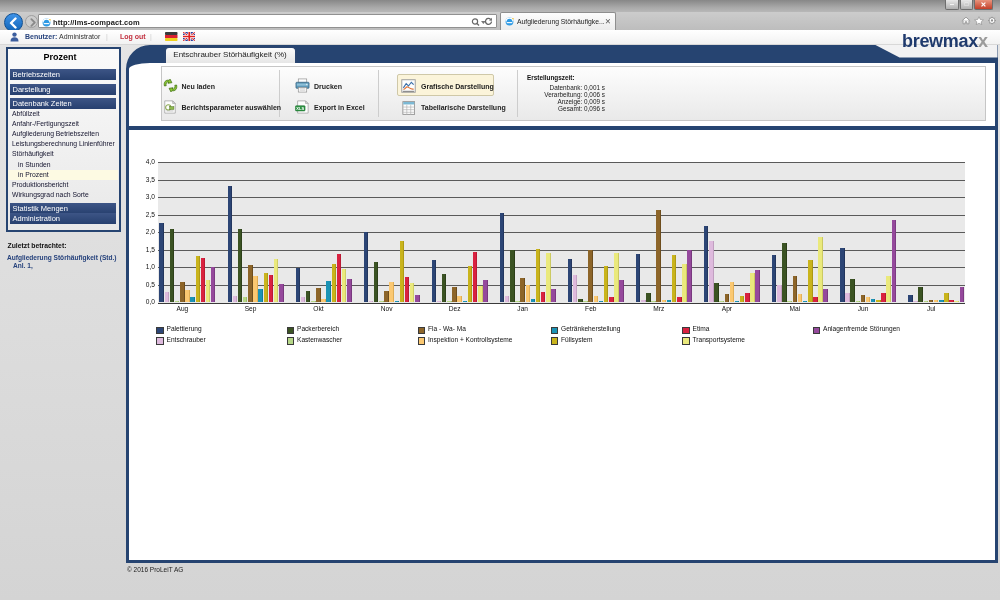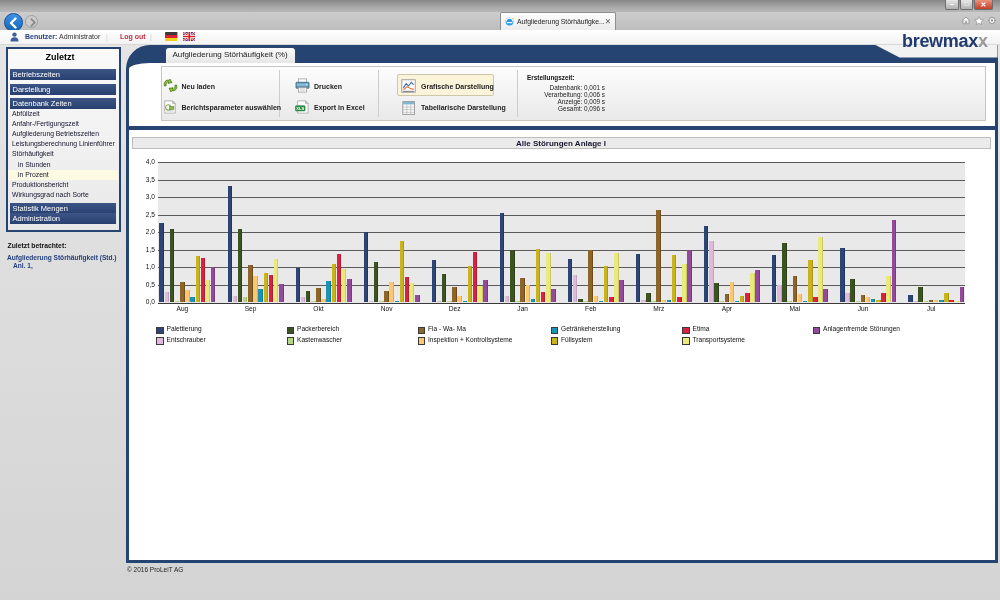--- a/index.html
+++ b/index.html
@@ -88,20 +88,38 @@
 <div id="backbtn">
       <svg width="12" height="12" viewBox="0 0 12 12">
         <path d="M7.5 1.5 L3 6 L7.5 10.5" stroke="#fff" stroke-width="2.4" fill="none" stroke-linecap="round" stroke-linejoin="round"></path>
       </svg>
     </div>
 <div id="fwdbtn">
       <svg width="9" height="9" viewBox="0 0 12 12">
         <path d="M4.5 1.5 L9 6 L4.5 10.5" stroke="#8a8a8a" stroke-width="2.4" fill="none" stroke-linecap="round" stroke-linejoin="round"></path>
       </svg>
     </div>
+<div id="addr">
+  <svg style="position:absolute;left:3px;top:3px" width="9" height="9" viewBox="0 0 16 16">
+        <circle cx="8" cy="8" r="7" fill="#2e9ae4"></circle>
+        <path d="M2 8 a6 6 0 0 1 12 0" fill="none" stroke="#fff" stroke-width="2"></path>
+        <path d="M3 10h10" stroke="#fff" stroke-width="2"></path>
+        <path d="M14.5 5 c2.5-2 1-4-2-3" fill="#f4c433"></path>
+      </svg>
+  <div id="url">http://lms-compact.com</div>
+  <div id="addricons">
+    <svg width="22" height="10" viewBox="0 0 22 10">
+      <circle cx="4" cy="4.5" r="2.6" fill="none" stroke="#666" stroke-width="1.2"></circle>
+      <path d="M6 6.5 L8 8.5" stroke="#666" stroke-width="1.2"></path>
+      <path d="M10 4 l2.4 3 l2.4 -3 z" fill="#777"></path>
+      <path d="M20.5 4.5 a3 3 0 1 1 -1 -2.3" fill="none" stroke="#666" stroke-width="1.3"></path>
+      <path d="M20.8 0.8 l0.2 3 l-3 -0.4 z" fill="#666"></path>
+    </svg>
+  </div>
+</div>
 <div id="tab">
   <svg style="position:absolute;left:4px;top:4px" width="9" height="9" viewBox="0 0 16 16">
         <circle cx="8" cy="8" r="7" fill="#2e9ae4"></circle>
         <path d="M2 8 a6 6 0 0 1 12 0" fill="none" stroke="#fff" stroke-width="2"></path>
         <path d="M3 10h10" stroke="#fff" stroke-width="2"></path>
         <path d="M14.5 5 c2.5-2 1-4-2-3" fill="#f4c433"></path>
       </svg>
   <div id="tabtitle">Aufgliederung Störhäufigke...</div>
   <div id="tabx">✕</div>
 </div>
@@ -138,21 +156,21 @@
       <rect width="25" height="18" fill="#2b3f9e"></rect>
       <path d="M0 0 L25 18 M25 0 L0 18" stroke="#fff" stroke-width="4"></path>
       <path d="M0 0 L25 18 M25 0 L0 18" stroke="#d22" stroke-width="2"></path>
       <path d="M12.5 0 V18 M0 9 H25" stroke="#fff" stroke-width="6"></path>
       <path d="M12.5 0 V18 M0 9 H25" stroke="#d22" stroke-width="3.4"></path>
     </svg>
 
 <div id="hdrpanel"></div>
 <div id="taper"></div>
 <div id="logo">brewmax<span>x</span></div>
-<div id="tabmain">Aufgliederung Störhäufigkeit (%)</div>
+<div id="tabmain">Entschrauber Störhäufigkeit (%)</div>
 <div id="toolbar"></div>
 <div class="tsep" style="left:279px"></div>
 <div class="tsep" style="left:377.5px"></div>
 <div class="tsep" style="left:517px"></div>
 
 <svg class="abs" style="left:162.5px;top:78px" width="15" height="15" viewBox="0 0 16 16">
  <path d="M1.5 8.5 C0.5 4.5 3 1.5 6.5 2.5 L7.5 1.2 L9.5 5 L5.3 5.6 L6.2 4.3 C4 3.8 2.6 5.8 3.4 8.2 Z" fill="#8cc832" stroke="#3d6d12" stroke-width="0.8" stroke-linejoin="round"></path>
  <path d="M14.5 7.5 C15.5 11.5 13 14.5 9.5 13.5 L8.5 14.8 L6.5 11 L10.7 10.4 L9.8 11.7 C12 12.2 13.4 10.2 12.6 7.8 Z" fill="#8cc832" stroke="#3d6d12" stroke-width="0.8" stroke-linejoin="round"></path>
 </svg>
 <div class="tlab" style="left:181.5px;top:82.5px">Neu laden</div>
@@ -196,21 +214,20 @@
       </g>
 </svg>
 <div class="tlab" style="left:421px;top:104px">Tabellarische Darstellung</div>
 <div id="erst">Erstellungszeit:</div>
 <div class="erline" style="left:485px;top:83.5px">Datenbank: 0,001 s</div>
 <div class="erline" style="left:485px;top:90.5px">Verarbeitung: 0,006 s</div>
 <div class="erline" style="left:485px;top:97.5px">Anzeige: 0,009 s</div>
 <div class="erline" style="left:485px;top:104.5px">Gesamt: 0,096 s</div>
 
 <div id="content"></div>
-<div id="charttitle">Alle Störungen Anlage I</div>
 <div id="plot"></div>
 <div class="grid" style="top:162.0px"></div>
 <div class="grid" style="top:179.5px"></div>
 <div class="grid" style="top:197.0px"></div>
 <div class="grid" style="top:214.5px"></div>
 <div class="grid" style="top:232.0px"></div>
 <div class="grid" style="top:249.5px"></div>
 <div class="grid" style="top:267.0px"></div>
 <div class="grid" style="top:284.5px"></div>
 <div class="ylab" style="top:158.0px">4,0</div>
@@ -383,21 +400,21 @@
 <div class="lsq" style="left:286.5px;top:337.0px;background:#b6d788"></div>
     <div class="llab" style="left:297.0px;top:335.5px">Kastenwascher</div>
 <div class="lsq" style="left:417.5px;top:337.0px;background:#fbc871"></div>
     <div class="llab" style="left:428.0px;top:335.5px">Inspektion + Kontrollsysteme</div>
 <div class="lsq" style="left:550.5px;top:337.0px;background:#c9b41c"></div>
     <div class="llab" style="left:561.0px;top:335.5px">Füllsystem</div>
 <div class="lsq" style="left:682px;top:337.0px;background:#eae97c"></div>
     <div class="llab" style="left:692.5px;top:335.5px">Transportsysteme</div>
 
 <div id="side"></div>
-<div id="sidetitle">Zuletzt</div>
+<div id="sidetitle">Prozent</div>
 <div class="shead" style="top:69px">Betriebszeiten</div>
 <div class="shead" style="top:83.5px">Darstellung</div>
 <div class="shead" style="top:98px">Datenbank Zeiten</div>
 <div class="sit" style="top:109.5px;left:12px">Abfüllzeit</div>
 <div class="sit" style="top:119.7px;left:12px">Anfahr-/Fertigungszeit</div>
 <div class="sit" style="top:129.9px;left:12px">Aufgliederung Betriebszeiten</div>
 <div class="sit" style="top:140.1px;left:12px">Leistungsberechnung Linienführer</div>
 <div class="sit" style="top:150.3px;left:12px">Störhäufigkeit</div>
 <div class="sit" style="top:160.5px;left:18px">in Stunden</div>
 <div class="sithl" style="top:170.2px"></div>

